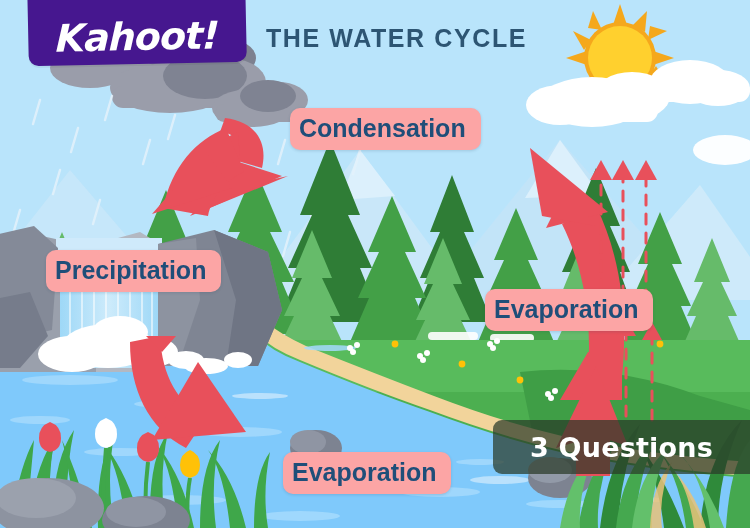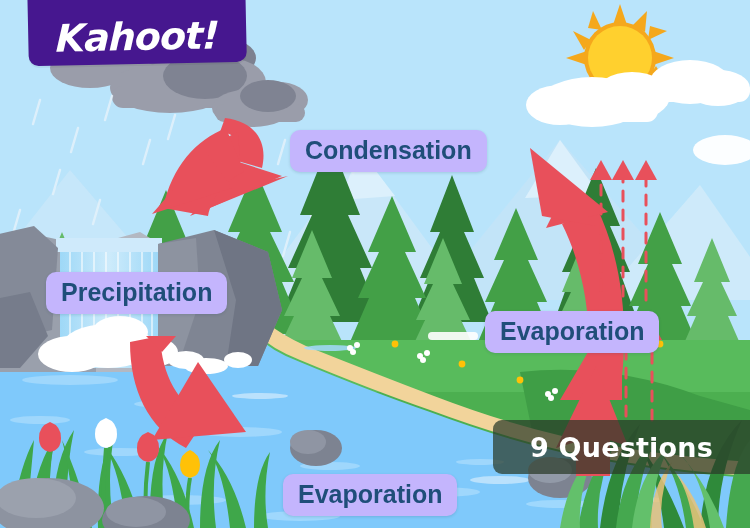--- a/index.html
+++ b/index.html
@@ -47,32 +47,31 @@
     font-size:25px;
     font-weight:600;
     letter-spacing:1.6px;
     z-index:40;
     white-space:nowrap;
   }
 
   
   .chip{
     position:absolute;
-    background:#c4b5fd;
+    background:#fca5a5;
     border-radius:10px;
     color:#1f4e79;
     font-family:"Liberation Sans",sans-serif;
     font-weight:bold;
     font-size:25px;
-    padding:7px 15px 9px 15px;
+    padding:7px 15px 9px 9px;
     line-height:1.05;
     white-space:nowrap;
     box-shadow:0 1px 3px rgba(40,70,95,0.18);
     z-index:35;
-    margin-top:22px;
   }
   .chip-condensation{left:290px;top:108px;}
   .chip-precipitation{left:46px;top:250px;}
   .chip-evaporation{left:485px;top:289px;}
   .chip-collection{left:283px;top:452px;}
 
   
   .qbadge{
     position:absolute;
     left:493px;top:420px;
@@ -492,23 +491,24 @@
         <path d="M652 322 L 662 340 L 642 340 Z"></path>
       </g>
 
     </g>
   </svg>
 
   <div class="logo-banner">
     <div class="logo-text">Kahoot!</div>
   </div>
 
+  <div class="page-title">THE WATER CYCLE</div>
 
   <div class="chip chip-condensation">Condensation</div>
   <div class="chip chip-precipitation">Precipitation</div>
   <div class="chip chip-evaporation">Evaporation</div>
   <div class="chip chip-collection">Evaporation</div>
 
   <div class="qbadge">
-    <div class="qbadge-text">9 Questions</div>
+    <div class="qbadge-text">3 Questions</div>
   </div>
 
 </div>
 
 </body></html>

